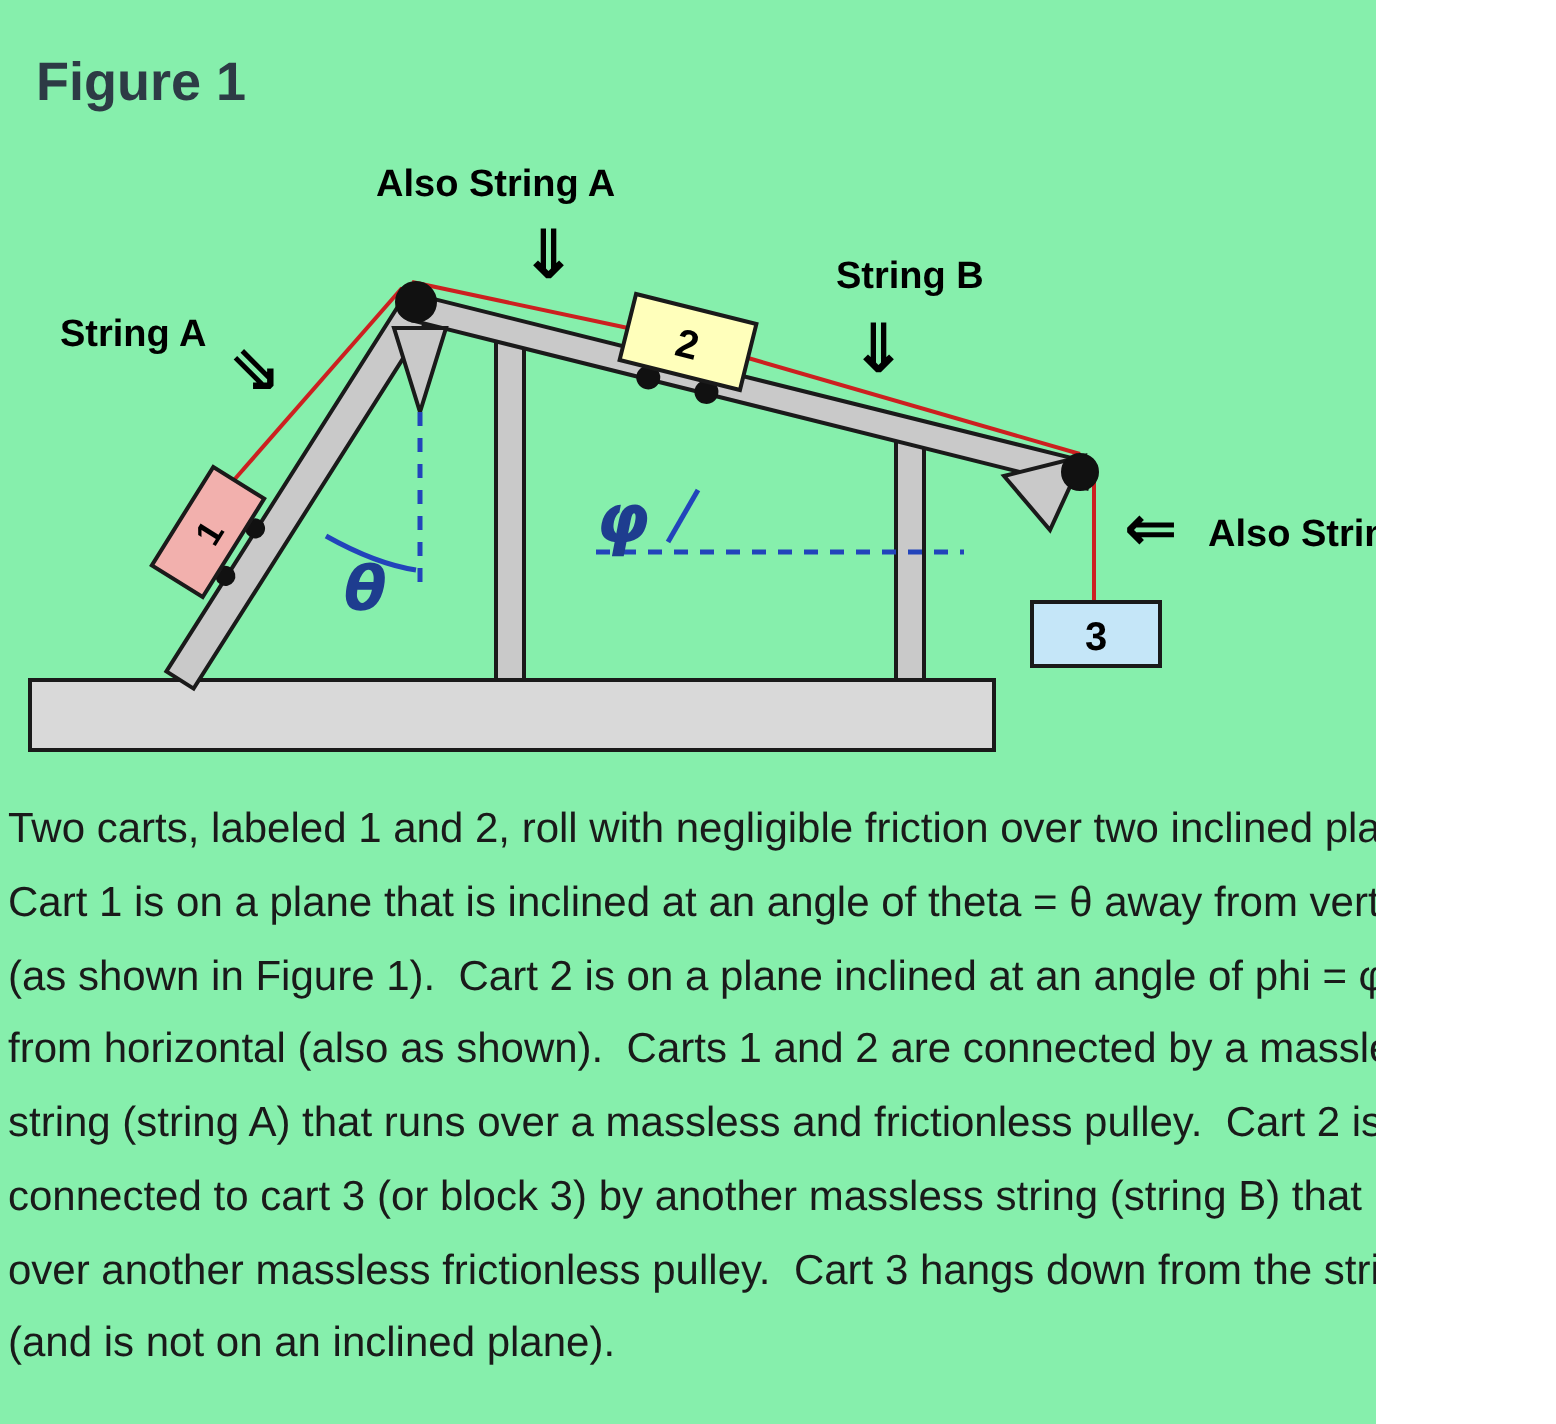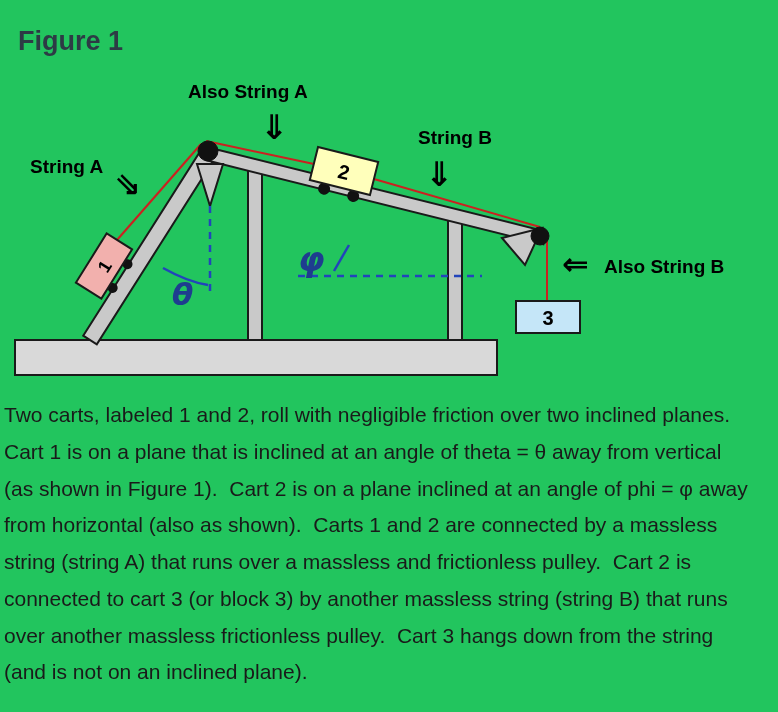--- a/index.html
+++ b/index.html
@@ -1,20 +1,20 @@
 <!DOCTYPE html>
 <html><head>
 <meta charset="utf-8">
 <style>
   html,body{margin:0;padding:0;background:#ffffff;}
   .page{
     position:relative;
-    width:778px;
+    width:688px;
     height:712px;
-    background:#22c55e;
+    background:#86efac;
     font-family:"Liberation Sans","DejaVu Sans",sans-serif;
     color:#1a1a1a;
     overflow:hidden;
   }
   .heading{
     margin:0;
     padding:26px 0 0 18px;
     font-size:27px;
     font-weight:bold;
     color:#2d3b45;

